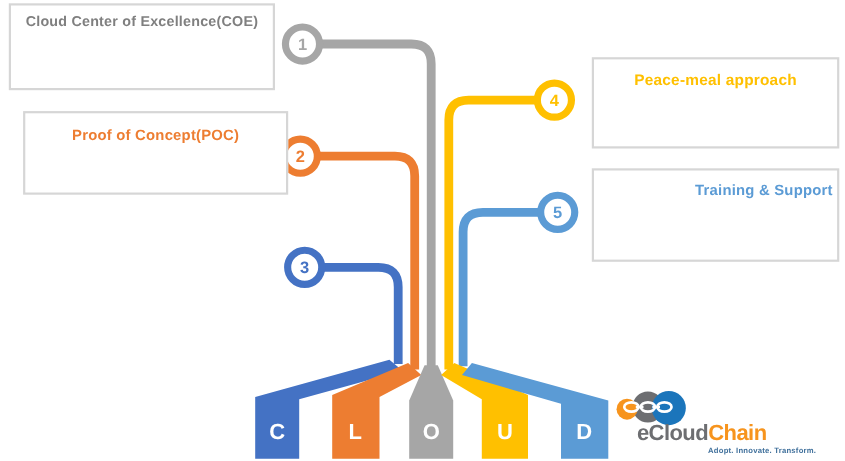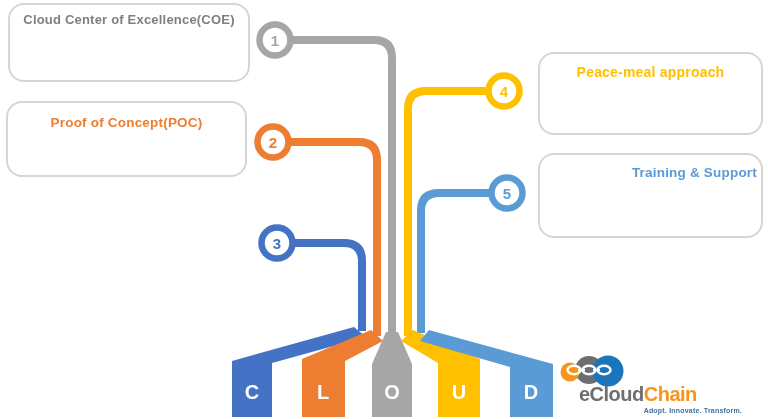--- a/index.html
+++ b/index.html
@@ -2,21 +2,21 @@
 <html><head>
 <meta charset="utf-8">
 <style>
   html,body{margin:0;padding:0;background:#fff;}
   #canvas{
     position:relative;width:768px;height:419px;background:#ffffff;overflow:hidden;
     font-family:"Liberation Sans","DejaVu Sans",sans-serif;
   }
   #diagram-svg{position:absolute;left:0;top:0;}
   .box{
-    position:absolute;border:2px solid #d6d6d6;border-radius:16px;background:#ffffff;
+    position:absolute;border:2px solid #d6d6d6;border-radius:0;background:#ffffff;
     box-sizing:border-box;
   }
   .box-title{
     display:block;text-align:center;font-weight:bold;padding:8px 4px 0 4px;
     letter-spacing:0.2px;
   }
   .box1-title{color:#7f7f7f;font-size:13px;padding-top:7px;}
   .box2-title{color:#ed7d31;font-size:13.5px;padding-top:12px;}
   .box3-title{color:#4472c4;font-size:15px;padding-top:11px;}
   .box4-title{color:#ffc000;font-size:14px;padding-top:10px;}
@@ -91,21 +91,21 @@
         <line x1="578" y1="370" x2="585" y2="370"></line>
         <line x1="593" y1="370" x2="600" y2="370"></line>
       </g>
     </g>
   </svg>
 
   <div class="box" style="left:8px;top:3px;width:242px;height:79px;">
     <span class="box-title box1-title">Cloud Center of Excellence(COE)</span>
   </div>
 
-  <div class="box" style="left:6px;top:101px;width:241px;height:76px;">
+  <div class="box" style="left:21px;top:101px;width:241px;height:76px;">
     <span class="box-title box2-title">Proof of Concept(POC)</span>
   </div>
 
 
   <div class="box" style="left:538px;top:52px;width:225px;height:83px;">
     <span class="box-title box4-title">Peace-meal approach</span>
   </div>
 
   <div class="box" style="left:538px;top:153px;width:225px;height:85px;">
     <span class="box-title box5-title">Training &amp; Support</span>

